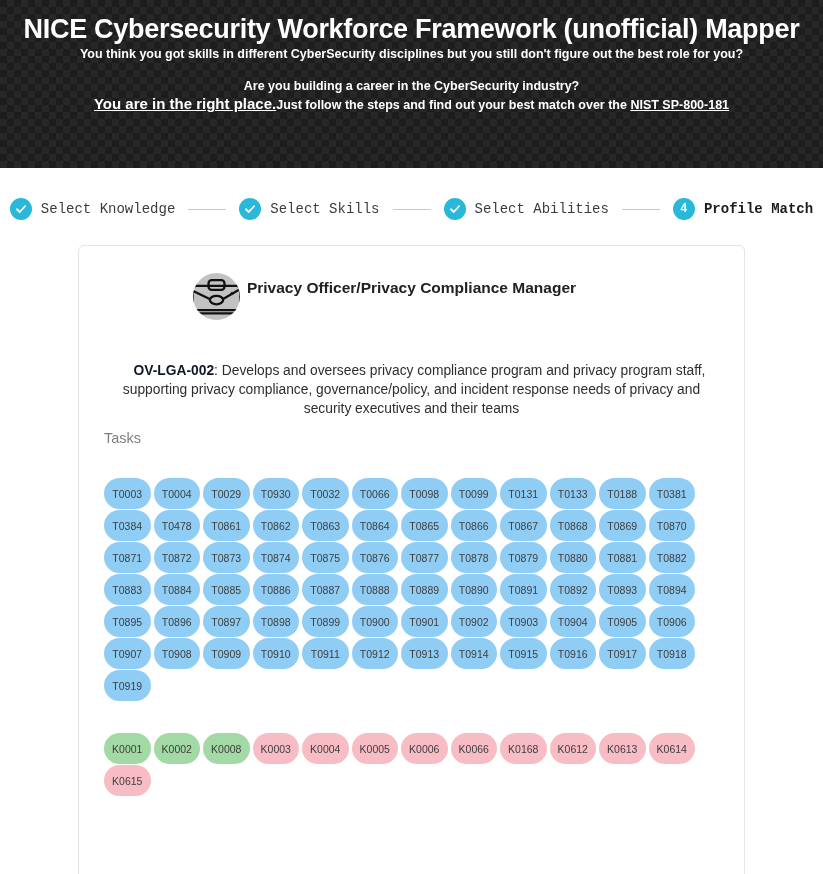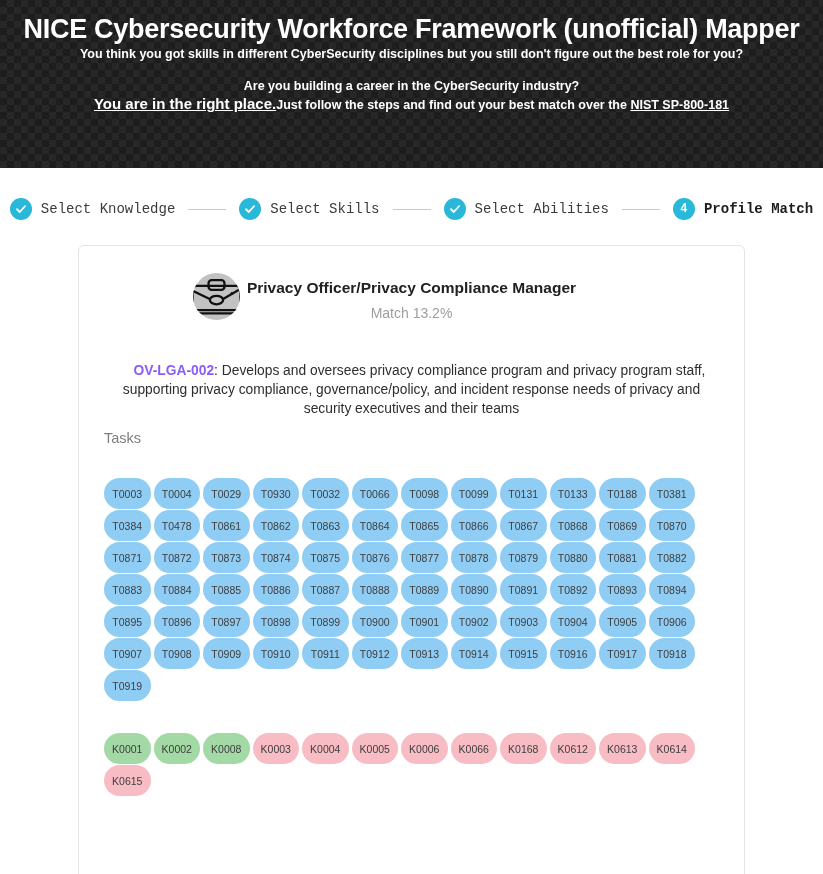--- a/index.html
+++ b/index.html
@@ -36,21 +36,21 @@
     width:667px;box-sizing:border-box;margin:25px auto 0;
     background:#fff;border:1px solid #e4e4e4;border-radius:6px;
     padding:24px 25px 60px;min-height:680px;
   }
   .card-header{position:relative;min-height:58px;}
   .avatar{position:absolute;left:86px;top:0;width:53px;height:53px;}
   .role-block{text-align:center;padding-top:1px;}
   .role-title{margin:8px;font-size:15.5px;font-weight:700;color:#212121;}
   .match{margin-top:5px;font-size:14px;font-weight:500;color:#9e9e9e;}
   .desc{margin:33px 0 0;text-align:center;font-size:13.8px;line-height:19px;color:#2e2e2e;}
-  .desc strong{font-weight:700;color:#8b5cf6;margin-left:16px;}
+  .desc strong{font-weight:700;color:#0f172a;margin-left:16px;}
   .section-heading{margin:12px 0 0;font-size:14.5px;font-weight:500;color:#7f7f7f;}
   .chips{display:flex;flex-wrap:wrap;column-gap:3px;row-gap:1px;margin-top:32px;}
   .chip{
     width:46.5px;height:31px;box-sizing:border-box;border:none;border-radius:16px;padding:0;
     display:flex;align-items:center;justify-content:center;cursor:pointer;
     font-family:inherit;font-size:10.5px;font-weight:400;color:#3d3d3d;
   }
   .chip-blue{background:var(--chip-blue,#90cdf4);}
   .chip-green{background:var(--chip-green,#a3d9a4);}
   .chip-pink{background:var(--chip-pink,#f8bdc4);}
@@ -116,21 +116,20 @@
             <path d="M3 23.5 L23.5 33.5"></path>
             <path d="M57 21.5 L36.5 33.5"></path>
             <ellipse cx="30" cy="34" rx="7.5" ry="4.8" fill="#c2c2c2"></ellipse>
             <line x1="2" y1="45.5" x2="58" y2="45.5"></line>
           </g>
           <circle cx="47.5" cy="26.5" r="1.7" fill="#111"></circle>
         </svg>
       </span>
       <div class="role-block">
         <h2 class="role-title">Privacy Officer/Privacy Compliance Manager</h2>
-        <div class="match">Match 13.2%</div>
       </div>
     </div>
 
     <p class="desc"><strong>OV-LGA-002</strong><span>: Develops and oversees privacy compliance program and privacy program staff, supporting privacy compliance, governance/policy, and incident response needs of privacy and security executives and their teams</span></p>
 
     <h3 class="section-heading">Tasks</h3>
     <div class="chips">
         <button class="chip chip-blue">T0003</button>
         <button class="chip chip-blue">T0004</button>
         <button class="chip chip-blue">T0029</button>

